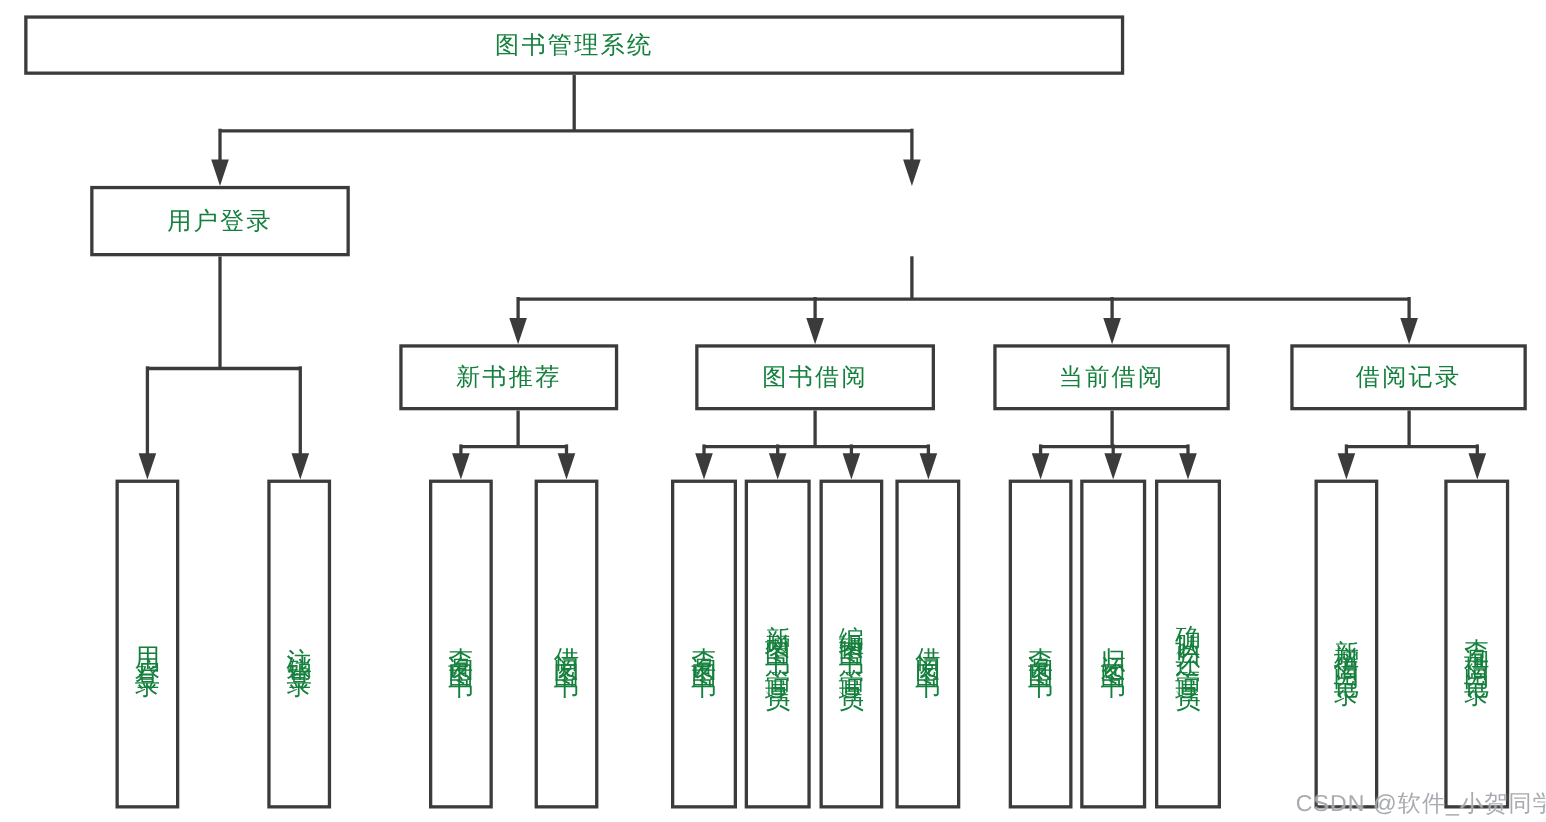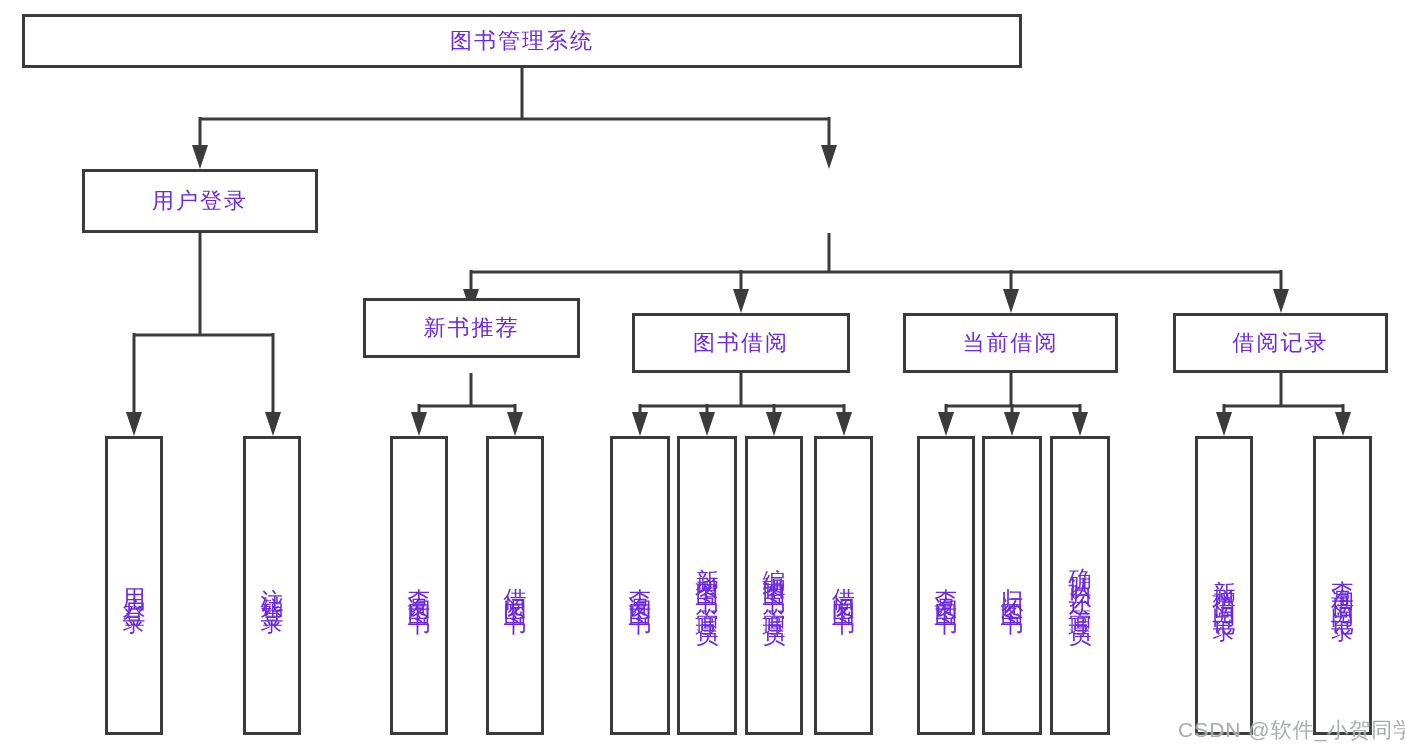--- a/index.html
+++ b/index.html
@@ -15,21 +15,21 @@
     position: absolute;
     left: 0; top: 0;
     width: 1405px; height: 747px;
     pointer-events: none;
   }
   .node {
     position: absolute;
     box-sizing: border-box;
     border: 3px solid #3b3b3b;
     background: #ffffff;
-    color: #6d28d9;
+    color: #15803d;
     display: flex;
     align-items: center;
     justify-content: center;
     font-size: 22px;
     letter-spacing: 2px;
     text-align: right;
   }
   .vnode {
     writing-mode: vertical-rl;
     text-orientation: mixed;
@@ -132,21 +132,21 @@
 
       <polygon points="1216,412 1232,412 1224,436"></polygon>
       <polygon points="1335,412 1351,412 1343,436"></polygon>
     </g>
   </svg>
 
   <div class="node" style="left:22px; top:14px; width:1000px; height:54px;">图书管理系统</div>
 
   <div class="node" style="left:82px; top:169px; width:236px; height:64px;">用户登录</div>
 
-  <div class="node" style="left:363px; top:298px; width:217px; height:60px;">新书推荐</div>
+  <div class="node" style="left:363px; top:313px; width:199px; height:60px;">新书推荐</div>
   <div class="node" style="left:903px; top:313px; width:215px; height:60px;">当前借阅</div>
   <div class="node" style="left:632px; top:313px; width:218px; height:60px;">图书借阅</div>
   <div class="node" style="left:1173px; top:313px; width:215px; height:60px;">借阅记录</div>
 
   <div class="node vnode" style="left:105px; top:436px; width:58px; height:299px;">用户登录</div>
   <div class="node vnode" style="left:243px; top:436px; width:58px; height:299px;">注销登录</div>
 
   <div class="node vnode" style="left:390px; top:436px; width:58px; height:299px;">查询图书</div>
   <div class="node vnode" style="left:486px; top:436px; width:58px; height:299px;">借阅图书</div>
 

